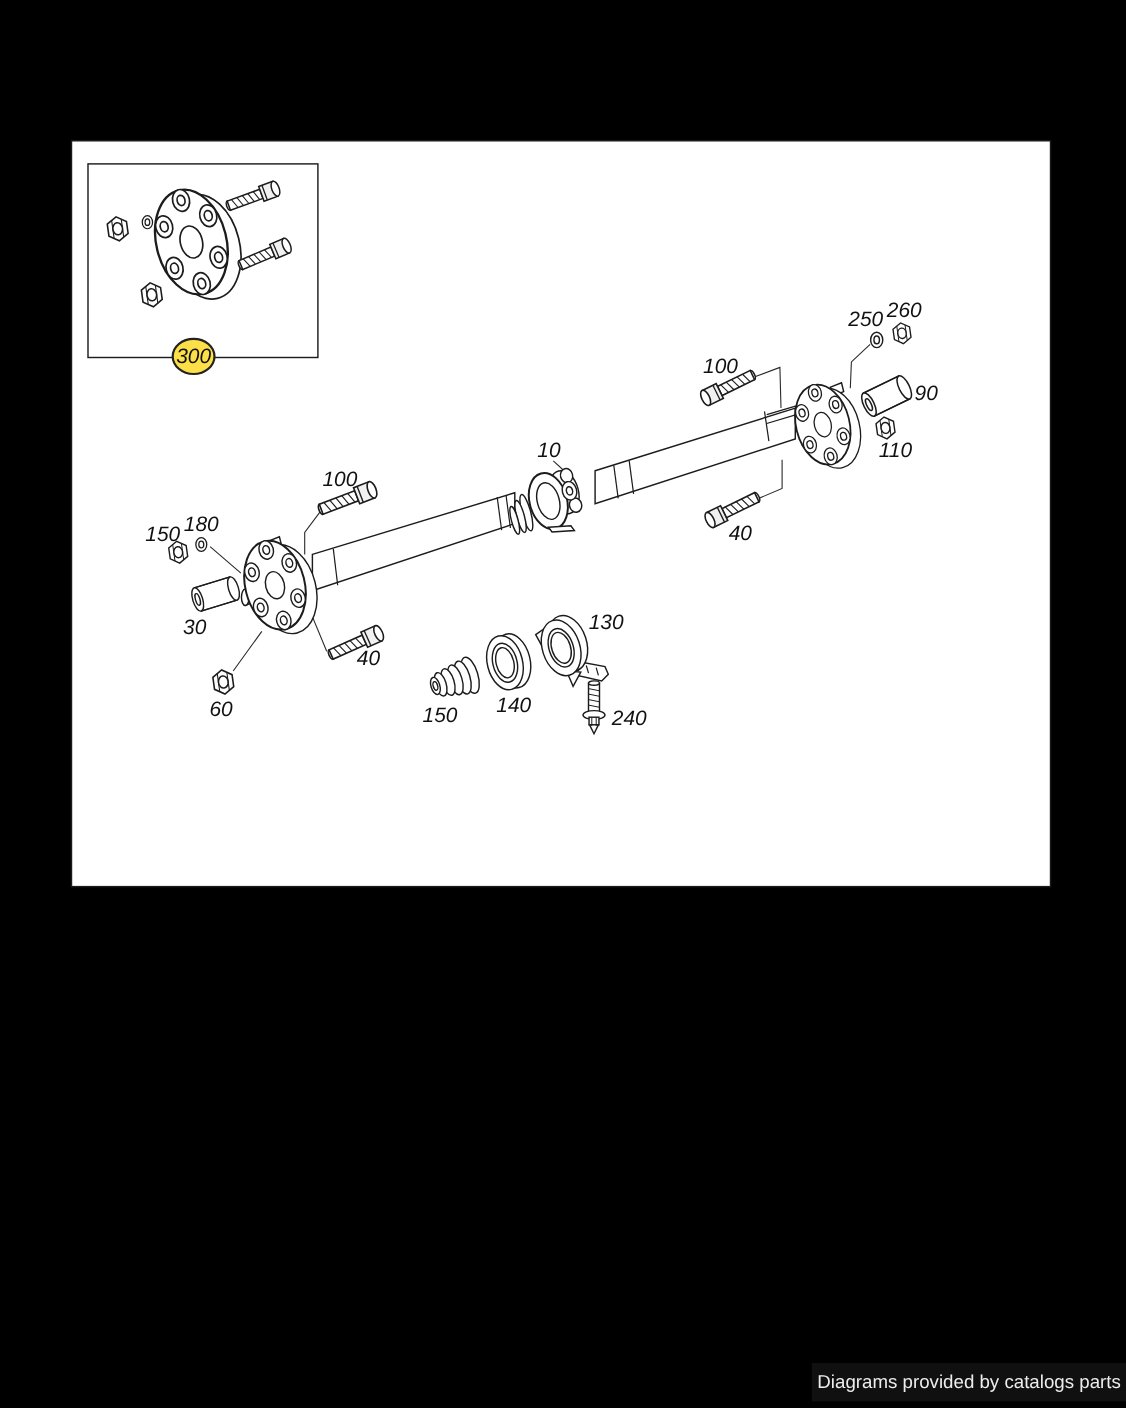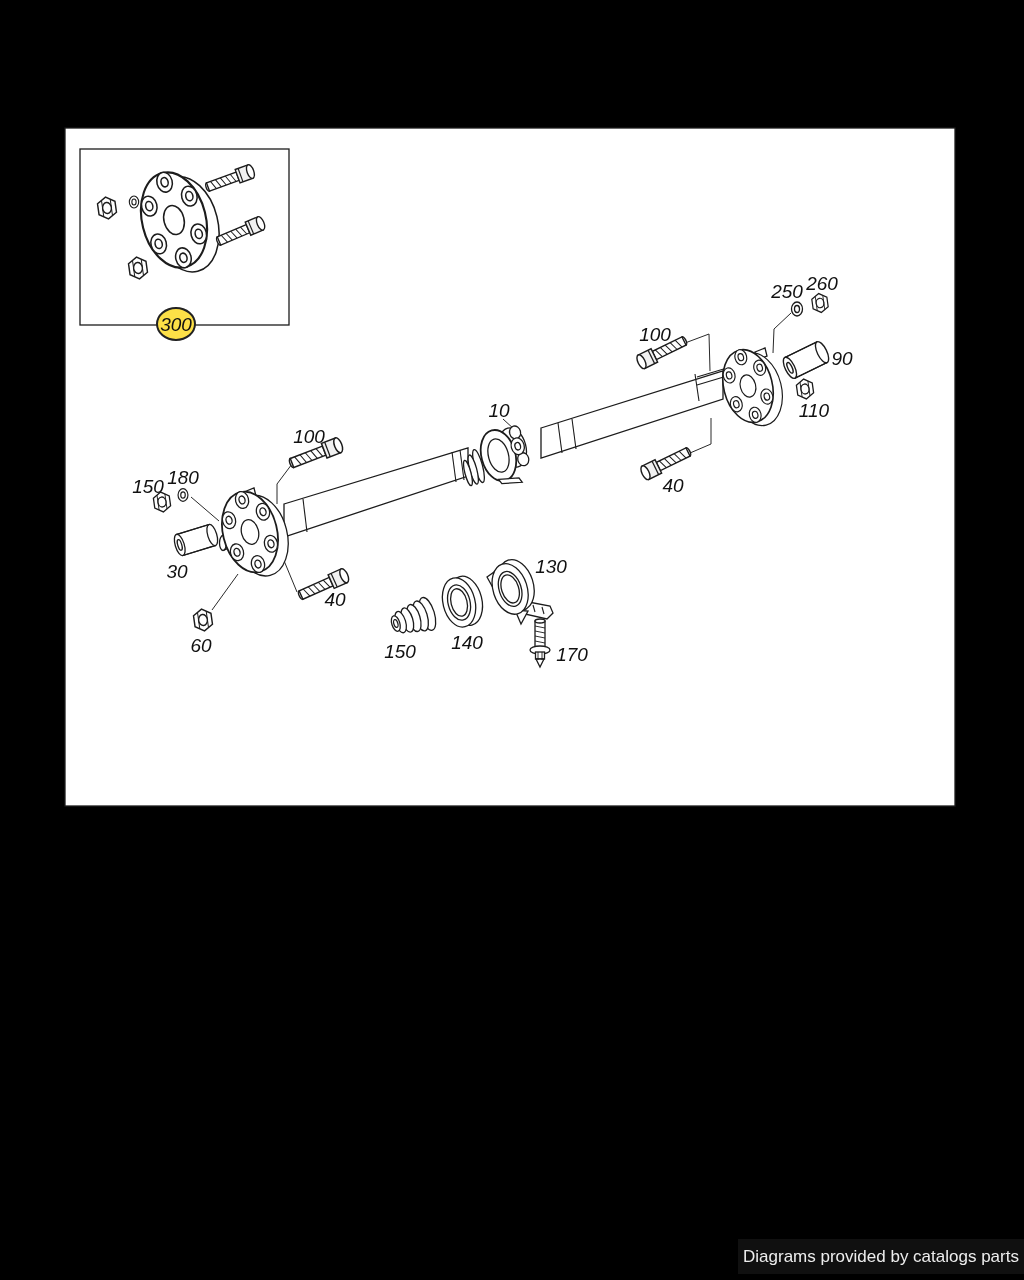--- a/index.html
+++ b/index.html
@@ -225,21 +225,21 @@
   <div class="callout" style="left:499px;top:410px">10</div>
   <div class="callout" style="left:177px;top:571px">30</div>
   <div class="callout" style="left:335px;top:599px">40</div>
   <div class="callout" style="left:201px;top:645px">60</div>
   <div class="callout" style="left:842px;top:358px">90</div>
   <div class="callout" style="left:673px;top:485px">40</div>
   <div class="callout" style="left:814px;top:410px">110</div>
   <div class="callout" style="left:551px;top:566px">130</div>
   <div class="callout" style="left:467px;top:642px">140</div>
   <div class="callout" style="left:400px;top:651px">150</div>
-  <div class="callout" style="left:572px;top:654px">170</div>
+  <div class="callout" style="left:572px;top:654px">240</div>
   <div class="callout" style="left:309px;top:436px">100</div>
   <div class="callout" style="left:183px;top:477px">180</div>
   <div class="callout" style="left:148px;top:486px">150</div>
   <div class="callout" style="left:655px;top:334px">100</div>
   <div class="callout" style="left:787px;top:291px">250</div>
   <div class="callout" style="left:822px;top:283px">260</div>
   <div class="callout circled" style="left:176px;top:324px">300</div>
 
   <div id="footer">
     <span>Diagrams provided by catalogs parts</span>

